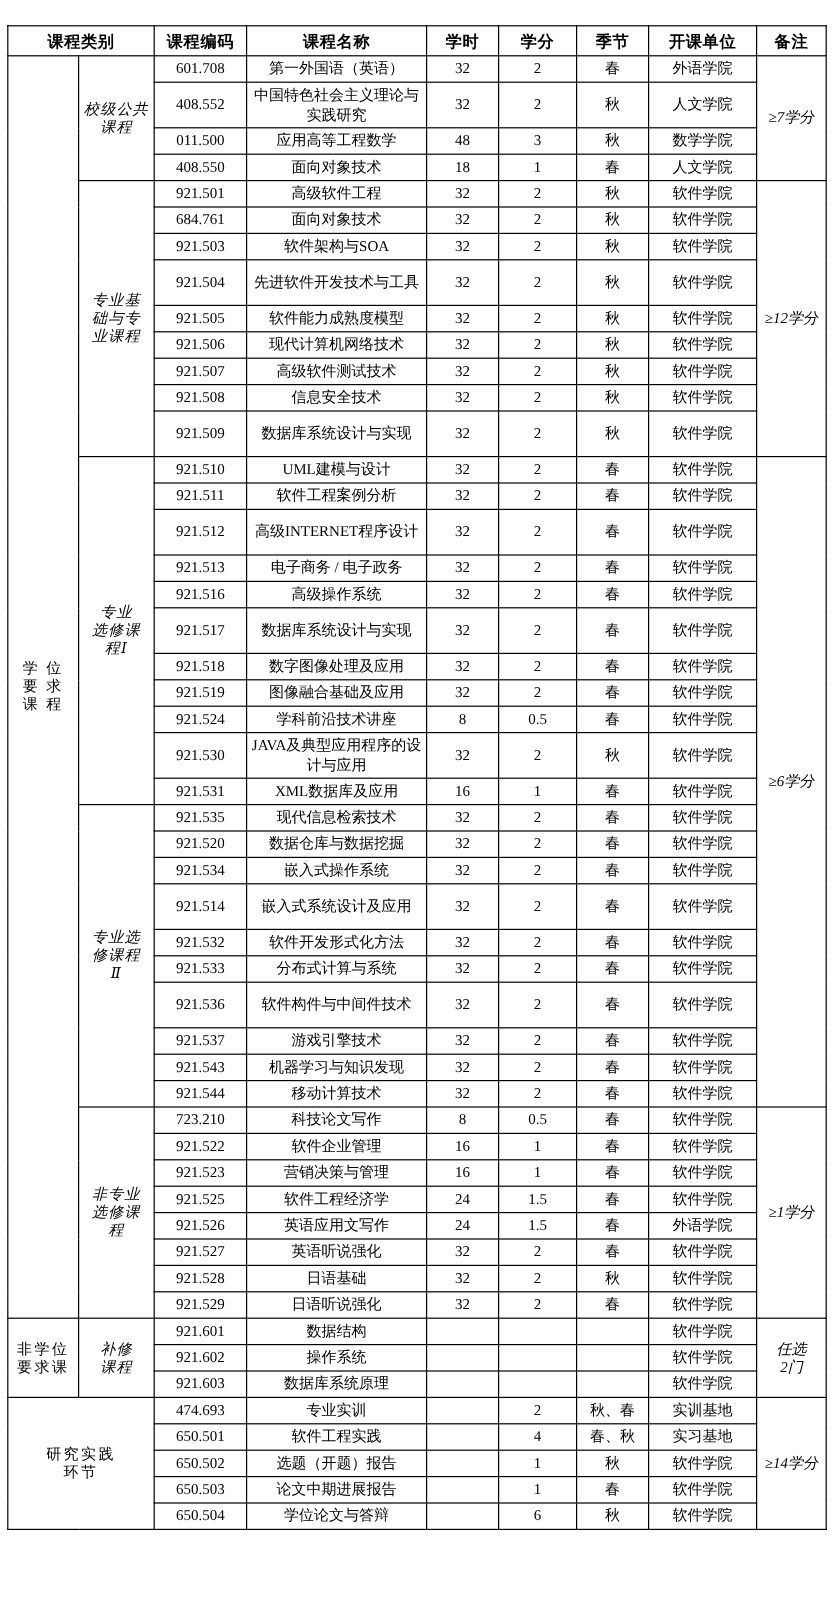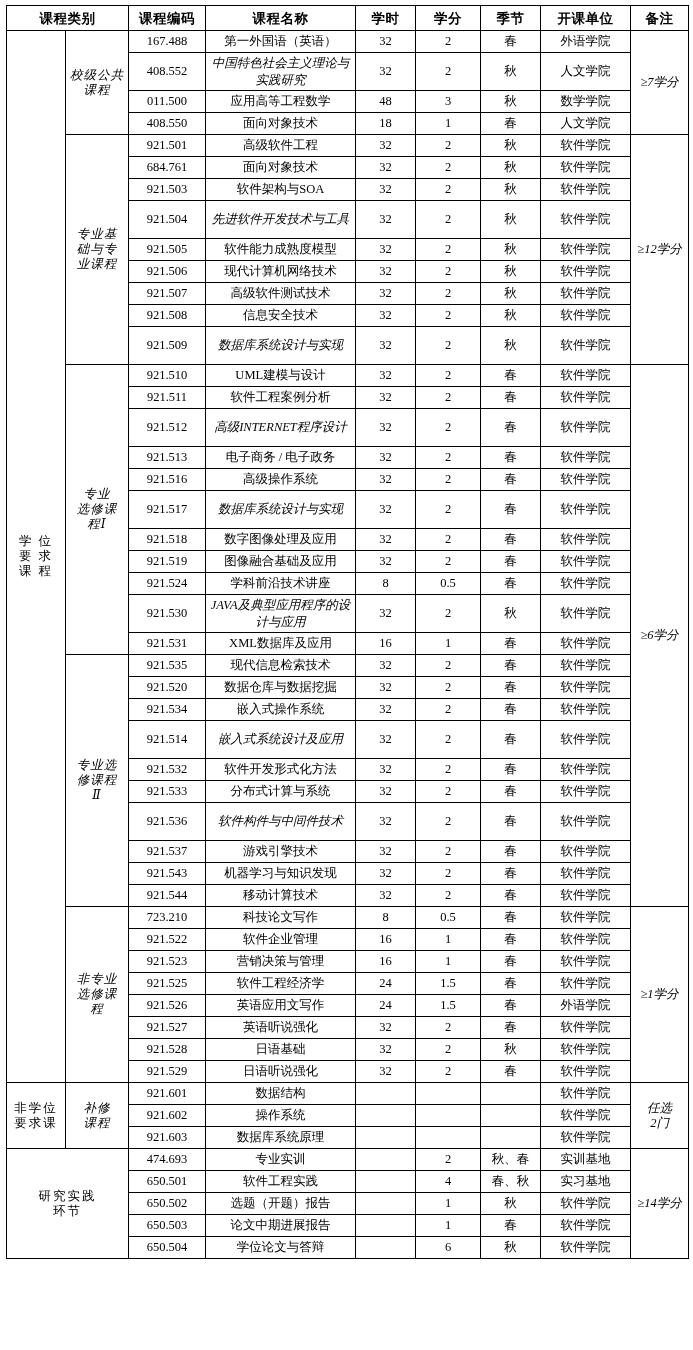--- a/index.html
+++ b/index.html
@@ -5,21 +5,21 @@
   html,body{margin:0;padding:0;background:#ffffff;}
   body{
     width:693px;height:1350px;
     font-family:"Liberation Serif","DejaVu Serif",serif;
     color:#000000;
     -webkit-font-smoothing:none;
   }
   #sheet{
     width:693px;height:1350px;
     box-sizing:border-box;
-    padding:5px 5px 4px 6px;
+    padding:21px 5px 4px 6px;
   }
   table.curriculum{
     border-collapse:collapse;
     table-layout:fixed;
     width:682px;
     border:1.6px solid #000;
   }
   table.curriculum td,table.curriculum th{
     border:1px solid #000;
     padding:0 2px;
@@ -68,21 +68,21 @@
     line-height:20px;
     letter-spacing:2px;
   }
   td.remark{
     font-size:12.5px;
     line-height:18px;
     font-style:italic;
   }
   tr.r1 td{height:21px;}
   tr.r2 td{height:37px;}
-  tr.r2 td.name{line-height:17px;font-style:italic;}
+  tr.r2 td.name{line-height:17px;}
 </style>
 </head>
 <body>
 
 <div id="sheet">
   <table class="curriculum">
     <colgroup>
       <col class="c-cat1">
         <col class="c-cat2">
         <col class="c-code">
@@ -102,21 +102,21 @@
         <th>学分</th>
         <th>季节</th>
         <th>开课单位</th>
         <th>备注</th>
       </tr>
     </thead>
     <tbody id="tbody">
         <tr class="r1">
           <td class="cat1" rowspan="42">学 位<br>要 求<br>课 程</td>
           <td class="cat" rowspan="4">校级公共<br>课程</td>
-          <td class="code">167.488</td>
+          <td class="code">601.708</td>
           <td class="name">第一外国语（英语）</td>
           <td class="hours">32</td>
           <td class="credits">2</td>
           <td class="season">春</td>
           <td class="dept">外语学院</td>
           <td class="remark" rowspan="4">≥7学分</td>
         </tr>
         <tr class="r2">
           <td class="code">408.552</td>
           <td class="name">中国特色社会主义理论与实践研究</td>

